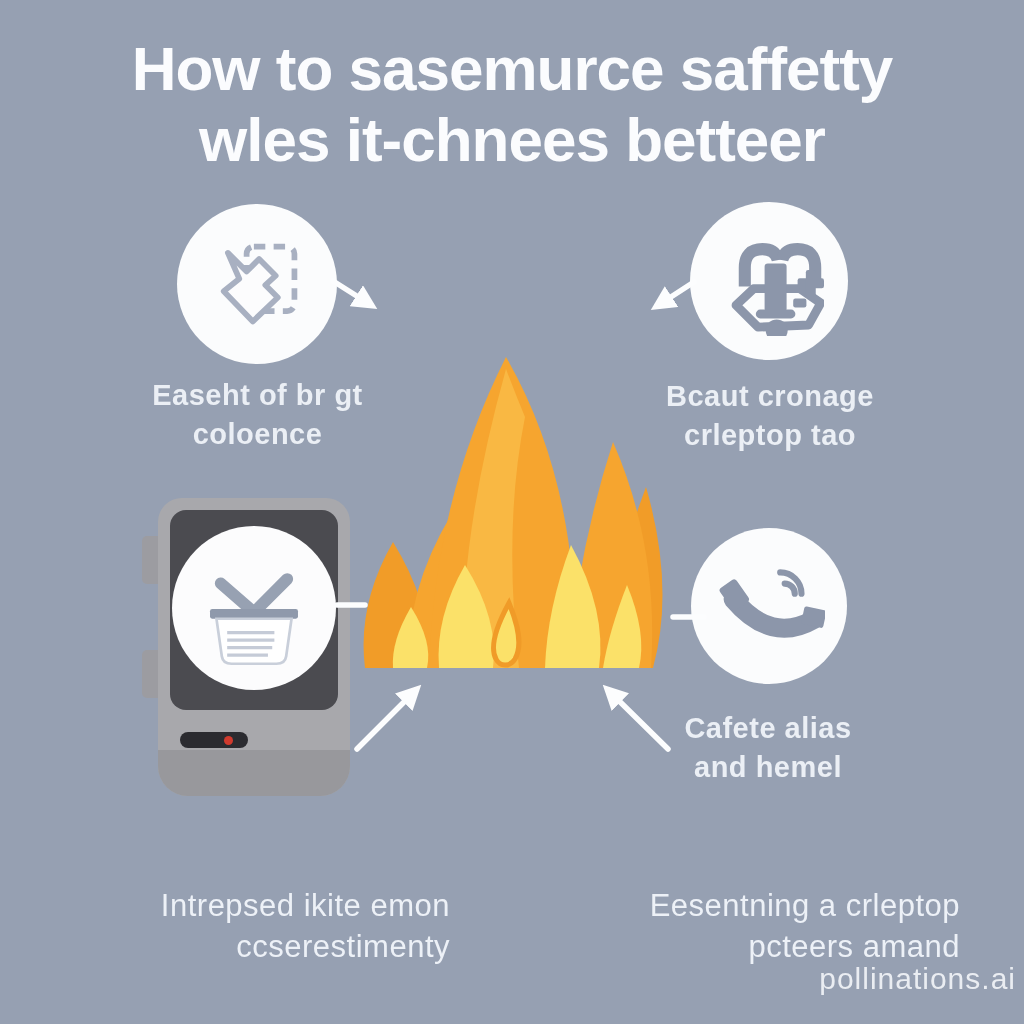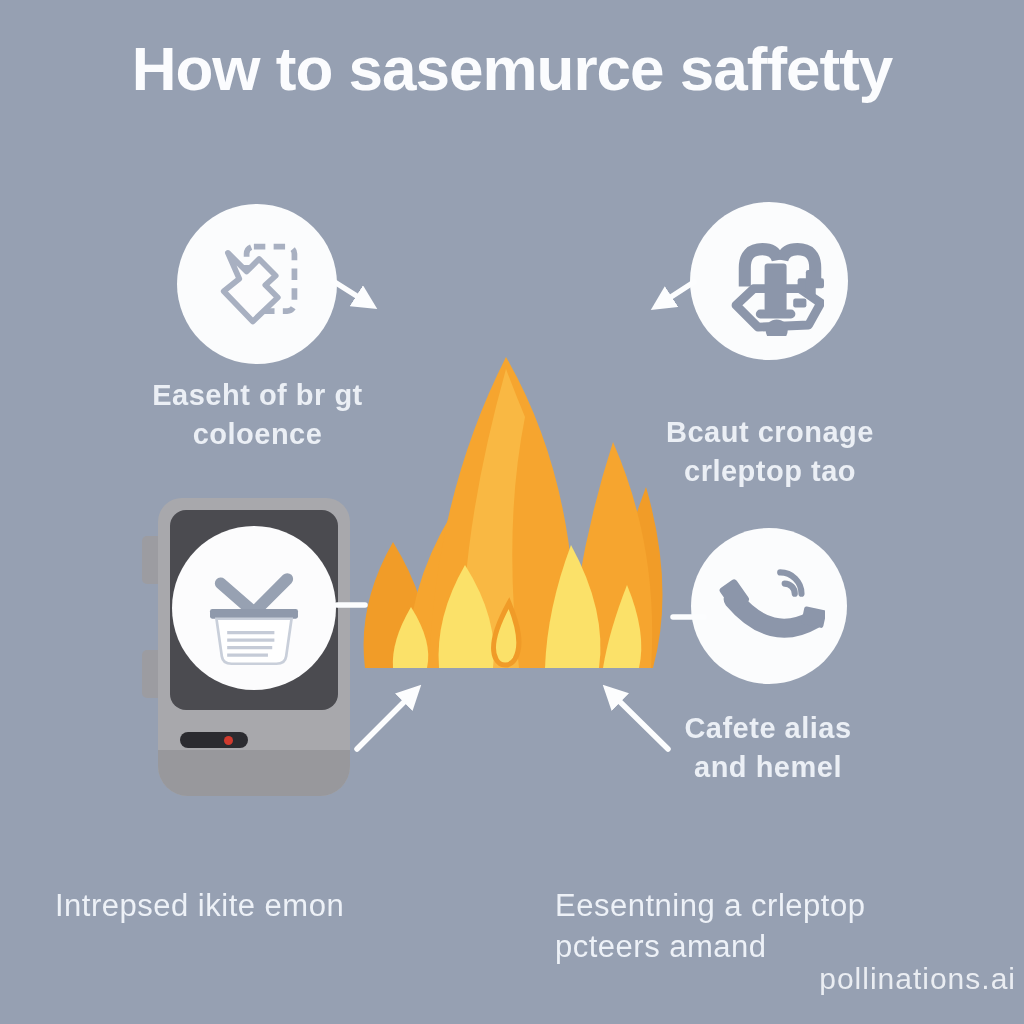--- a/index.html
+++ b/index.html
@@ -12,23 +12,23 @@
 
   
   .circle{position:absolute;background:#FBFCFD;border-radius:50%;display:flex;align-items:center;justify-content:center;}
   .circle-tl{left:177px;top:204px;width:160px;height:160px;}
   .circle-tr{left:690px;top:202px;width:158px;height:158px;}
   .circle-mr{left:691px;top:528px;width:156px;height:156px;}
 
   
   .label{position:absolute;text-align:center;color:#EBEFF5;font-size:29px;line-height:39px;letter-spacing:.5px;font-weight:bold;}
   .label-tl{left:70px;top:376px;width:375px;}
-  .label-tr{left:585px;top:377px;width:370px;margin-top:36px;}
+  .label-tr{left:585px;top:377px;width:370px;}
   .label-mr{left:613px;top:701px;width:310px;margin-top:8px;}
-  .caption{position:absolute;text-align:left;color:#EDF1F7;font-size:31px;line-height:41px;letter-spacing:.5px;}
+  .caption{position:absolute;text-align:right;color:#EDF1F7;font-size:31px;line-height:41px;letter-spacing:.5px;}
   .caption-bl{left:55px;top:885px;width:395px;}
   .caption-br{left:555px;top:885px;width:405px;}
 
   
   .flame{position:absolute;left:363px;top:357px;width:302px;height:312px;}
 
   
   .device{position:absolute;left:140px;top:498px;width:214px;height:302px;}
   .device .tab{position:absolute;left:2px;width:22px;height:48px;background:#9C9CA1;border-radius:5px;}
   .device .tab1{top:38px;} .device .tab2{top:152px;}
@@ -47,20 +47,21 @@
   
   .watermark{position:absolute;right:8px;top:962px;color:#EAEDF2;font-size:30px;letter-spacing:1px;}
 </style>
 </head>
 <body>
 
 <div id="canvas">
 
   <div class="title">
     <div>How to sasemurce saffetty</div>
+    <div>wles it-chnees betteer</div>
   </div>
 
   <div class="circle circle-tl">
     <svg width="104" height="104" viewBox="0 0 100 100">
       <rect x="40" y="14" width="46" height="62" rx="7" fill="none" stroke="#A8B0C1" stroke-width="5.5" stroke-dasharray="11 8"></rect>
       <path d="M22,20 L40,38 L52,26 L68,42 L58,51 L70,63 L46,86 L18,57 L33,45 Z" fill="#FCFCFD" stroke="#A8B0C1" stroke-width="5.5" stroke-linejoin="round"></path>
     </svg>
   </div>
   <div class="label label-tl">
     <div>Easeht of br gt</div>
@@ -134,20 +135,21 @@
       <rect x="80" y="52" width="20" height="16" rx="2" fill="#8C96AA" transform="rotate(12 90 60)"></rect>
     </svg>
   </div>
   <div class="label label-mr">
     <div>Cafete alias</div>
     <div>and hemel</div>
   </div>
 
   <div class="caption caption-bl">
     <div>Intrepsed ikite emon</div>
+    <div>ccserestimenty</div>
   </div>
   <div class="caption caption-br">
     <div>Eesentning a crleptop</div>
     <div>pcteers amand</div>
   </div>
 
   <div class="watermark">pollinations.ai</div>
 
   <svg class="overlay" width="1024" height="1024" viewBox="0 0 1024 1024">
     <defs>

